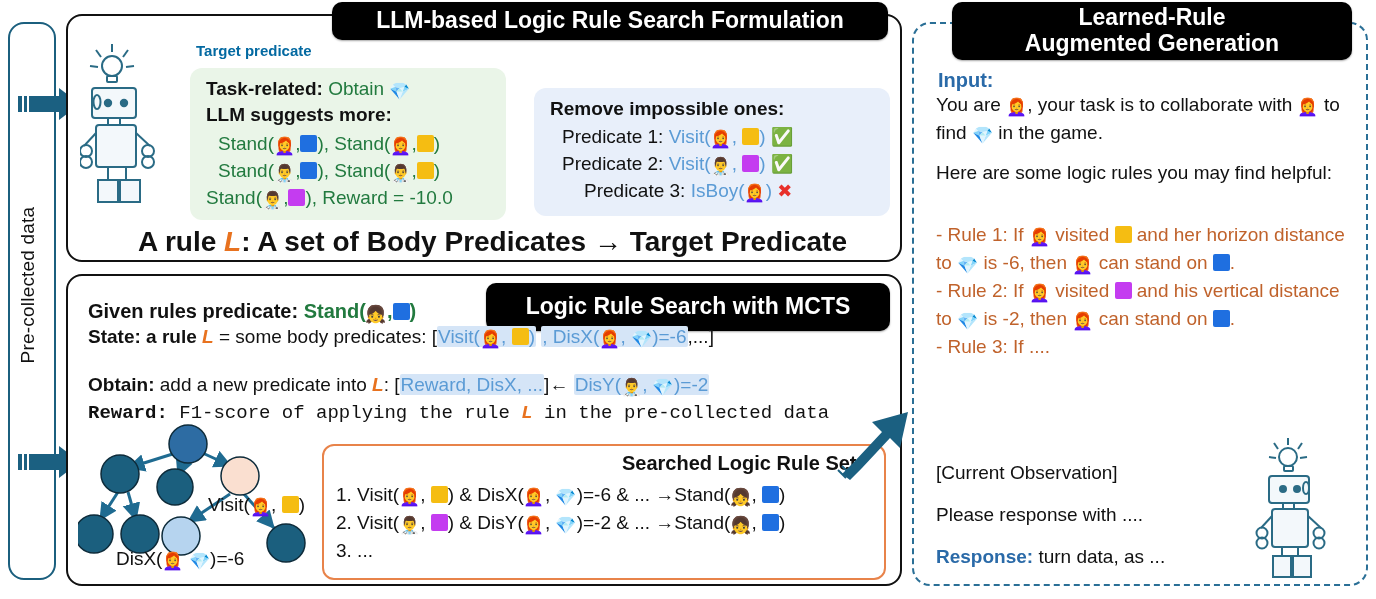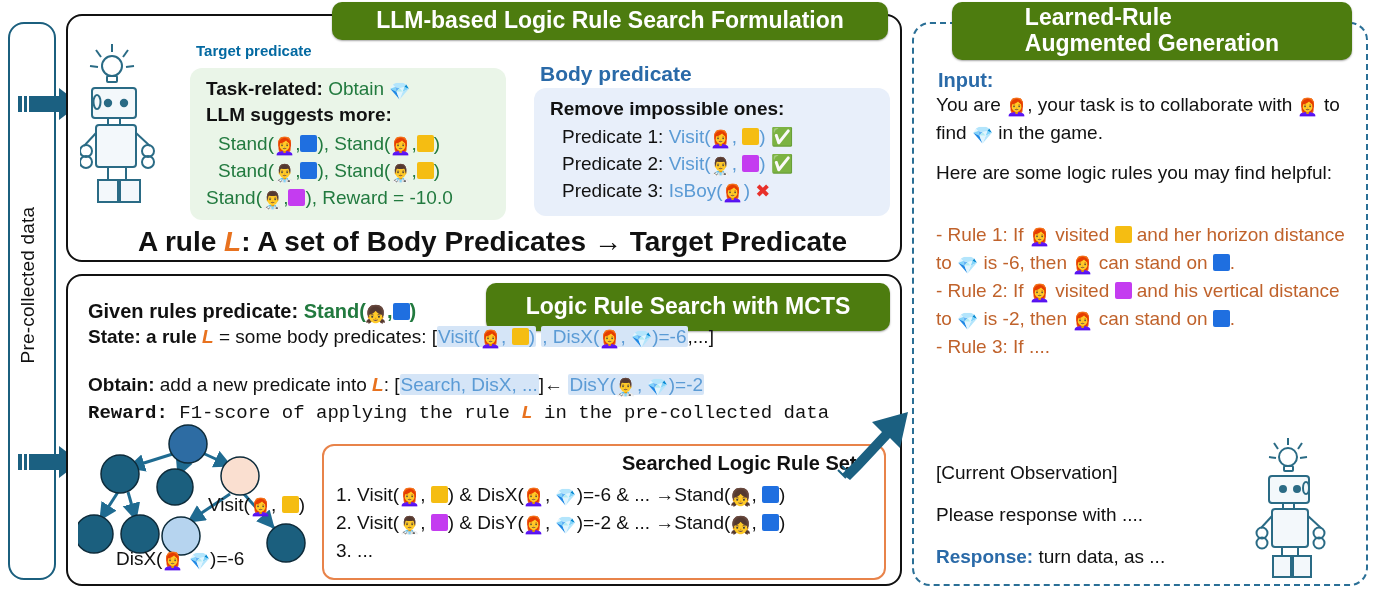--- a/index.html
+++ b/index.html
@@ -28,22 +28,22 @@
   }
   #panel-top{left:66px;top:14px;width:832px;height:244px;}
   #panel-bottom{left:66px;top:274px;width:832px;height:308px;}
   #panel-right{
     left:912px;top:22px;width:452px;height:560px;
     border:2.5px dashed #2a6f96;border-radius:18px;background:#fff;
   }
 
   
   .badge{
-    background:#4d7c0f;color:#fff;border-radius:10px;
-    font-weight:bold;text-align:left;line-height:1.12;
+    background:#000000;color:#fff;border-radius:10px;
+    font-weight:bold;text-align:center;line-height:1.12;
     box-shadow:0 1px 2px rgba(0,0,0,.35);
     display:flex;align-items:center;justify-content:center;
   }
   #badge-top{left:332px;top:2px;width:556px;height:38px;font-size:23px;}
   #badge-mcts{left:486px;top:283px;width:404px;height:48px;font-size:23px;}
   #badge-right{left:952px;top:2px;width:384px;height:58px;font-size:23px;padding:0 8px;}
 
   
   #target-heading{left:196px;top:42px;font-size:15px;font-weight:bold;color:#0369a1;text-align:center;}
   #body-heading{left:540px;top:62px;font-size:21px;font-weight:bold;color:#2a6aa8;}
@@ -183,38 +183,37 @@
   </div>
   <div class="abs tline green" style="left:218px;top:158px;">
     Stand(<span class="emo">👨‍⚕️</span>,<span class="sq sq-blue"></span>),
     Stand(<span class="emo">👨‍⚕️</span>,<span class="sq sq-yellow"></span>)
   </div>
   <div class="abs tline green" style="left:206px;top:185px;">
     Stand(<span class="emo">👨‍⚕️</span>,<span class="sq sq-purple"></span>),
     <span>Reward = -10.0</span>
   </div>
 
-  <div class="abs" id="body-heading">Body predicate</div>
   <div class="abs" id="body-box"></div>
 
   <div class="abs tline bold" style="left:550px;top:96px;">Remove impossible ones:</div>
 
   <div class="abs tline" style="left:562px;top:124px;">
     <span>Predicate 1:</span>
     <span class="blue">Visit(</span><span class="emo">👩‍🦰</span><span class="blue">,</span>
     <span class="sq sq-yellow"></span><span class="blue">)</span>
     <span class="ok">✅</span>
   </div>
   <div class="abs tline" style="left:562px;top:151px;">
     <span>Predicate 2:</span>
     <span class="blue">Visit(</span><span class="emo">👨‍⚕️</span><span class="blue">,</span>
     <span class="sq sq-purple"></span><span class="blue">)</span>
     <span class="ok">✅</span>
   </div>
-  <div class="abs tline" style="left:562px;top:178px;">
+  <div class="abs tline" style="left:584px;top:178px;">
     <span>Predicate 3:</span>
     <span class="blue">IsBoy(</span><span class="emo">👩‍🦰</span><span class="blue">)</span>
     <span class="no">✖</span>
   </div>
 
   <div class="abs" id="rule-line">
     <span>A rule </span><span class="L">L</span><span>: A set of Body Predicates → Target Predicate</span>
   </div>
 
   <div class="abs panel" id="panel-bottom"></div>
@@ -229,21 +228,21 @@
     <b>State: a rule</b>
     <span class="L">L</span>
     <span>= some body predicates:</span>
     <span>[</span><span class="hl blue">Visit(<span class="emo">👩‍🦰</span>, <span class="sq sq-yellow"></span>)</span>
     <span class="hl blue">, DisX(<span class="emo">👩‍🦰</span>, <span class="emo">💎</span>)=-6</span><span>,...]</span>
   </div>
 
   <div class="kv" id="action-line">
     <b>Obtain:</b>
     <span>add a new predicate into</span>
-    <span class="L">L</span><span>: [</span><span class="hl blue">Search, DisX, ...</span><span>]←</span>
+    <span class="L">L</span><span>: [</span><span class="hl blue">Reward, DisX, ...</span><span>]←</span>
     <span class="hl blue">DisY(<span class="emo">👨‍⚕️</span>, <span class="emo">💎</span>)=-2</span>
   </div>
 
   <div class="kv" id="reward-line">
     <b>Reward:</b>
     <span>F1-score of applying the rule</span>
     <span class="L">L</span>
     <span>in the pre-collected data</span>
   </div>
 

